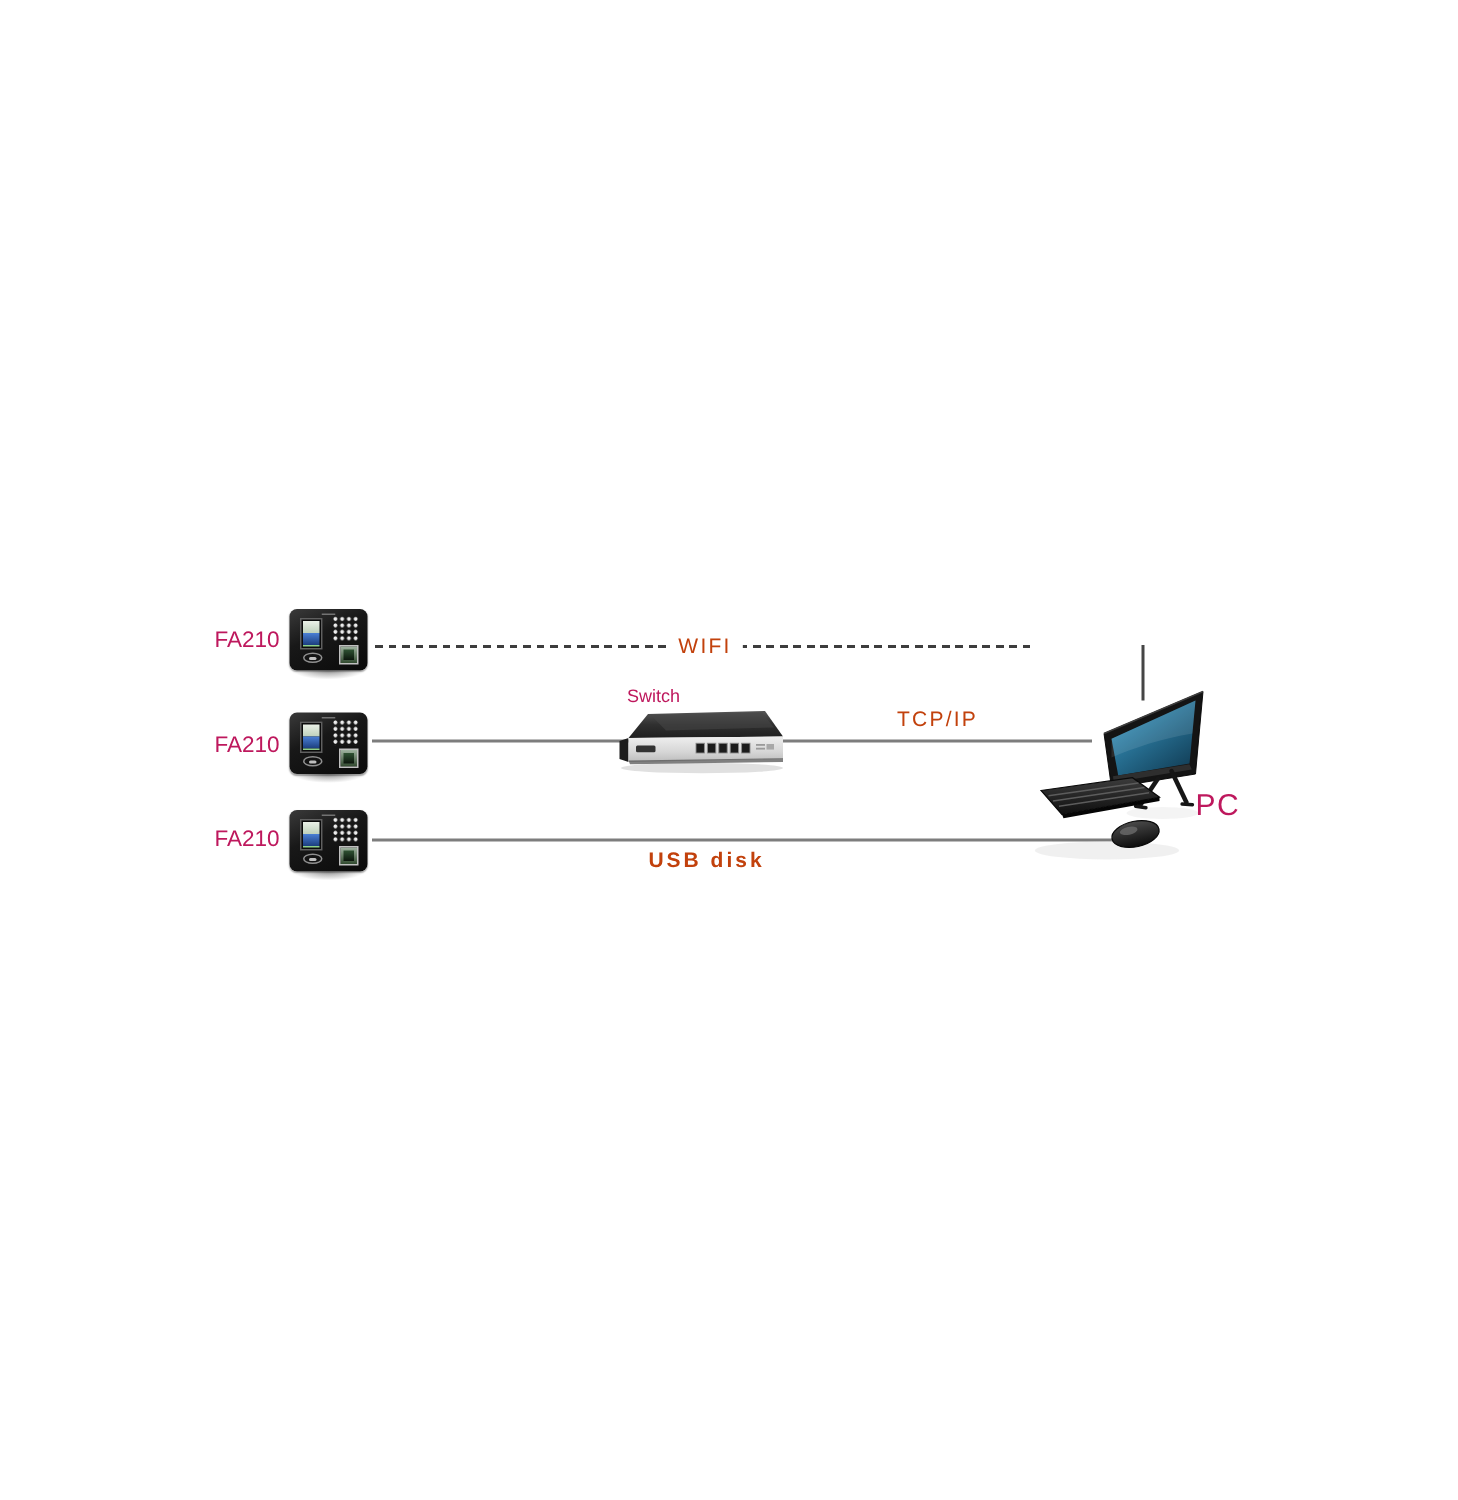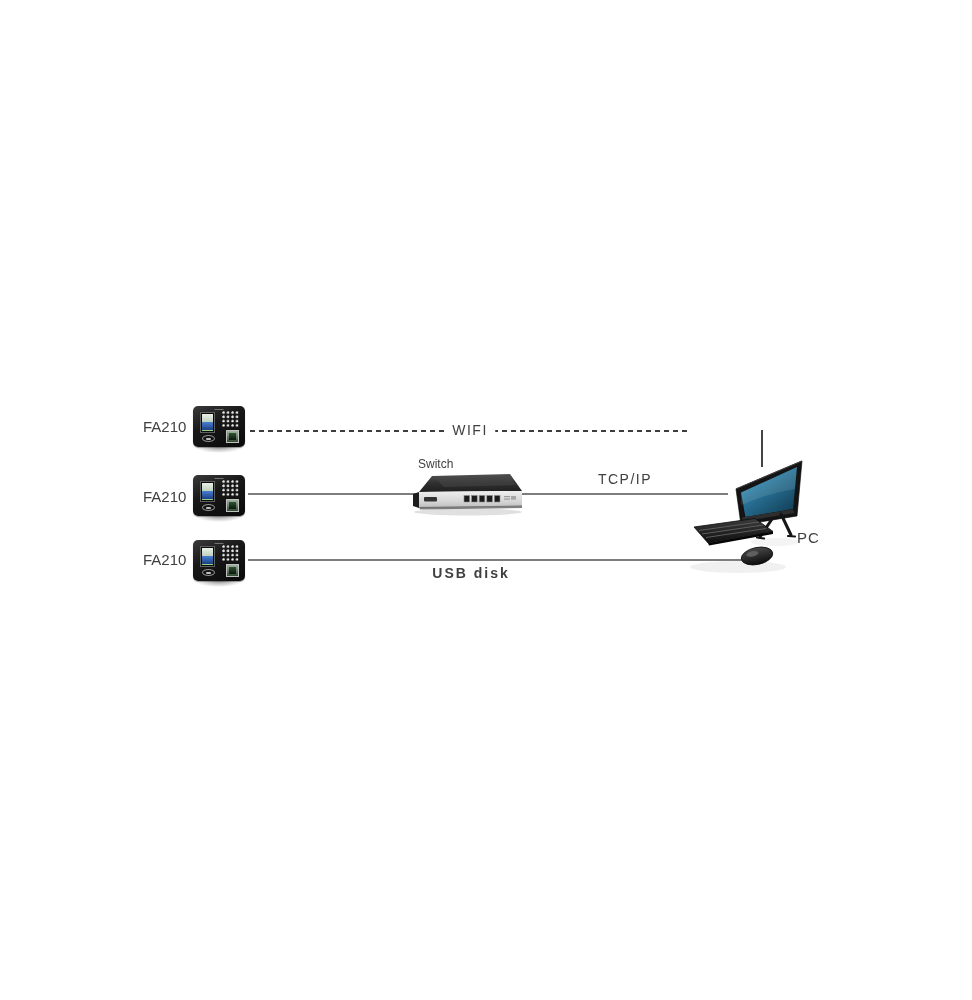--- a/index.html
+++ b/index.html
@@ -1,32 +1,32 @@
 <!DOCTYPE html>
 <html><head>
 <meta charset="utf-8">
 <style>
   html,body{margin:0;padding:0;}
   body{
     width:972px;height:1000px;background:#ffffff;position:relative;overflow:hidden;
     font-family:"Liberation Sans",sans-serif;color:#2f2f2f;
   }
-  .lbl{position:absolute;font-size:15px;line-height:15px;color:#404040;white-space:nowrap;}
+  .lbl{position:absolute;font-size:15px;line-height:15px;color:#be185d;white-space:nowrap;}
 
   
   .dashed-line{
     position:absolute;left:250px;top:430px;width:438px;height:2px;
     background:repeating-linear-gradient(90deg,#3d3d3d 0 5px,rgba(0,0,0,0) 5px 9px);
   }
   .solid-line{position:absolute;height:2px;background:#7d7d7d;}
   .vline{position:absolute;width:2px;background:#454545;}
 
   .line-label{
     position:absolute;background:#ffffff;padding:0 7px;font-size:14px;line-height:16px;
-    transform:translateX(-50%);color:#404040;
+    transform:translateX(-50%);color:#c2410c;
   }
 
   
   .device{position:absolute;width:52px;height:41px;}
   .dev-body{
     position:absolute;inset:0;border-radius:5px;
     background:linear-gradient(155deg,#3a3a3a 0%,#181818 40%,#0a0a0a 100%);
     box-shadow:0 1px 1px rgba(0,0,0,.35);
   }
   .dev-mark{position:absolute;top:2.5px;left:50%;transform:translateX(-50%);
@@ -197,13 +197,13 @@
     <path d="M 699,530.5 L 759,522 M 702,534 L 763,525 M 706,537.5 L 766,528.5" stroke="#5c5c5c" stroke-width="1" fill="none"></path>
     <polygon points="708,543 773,531.5 773,534 709,545.5" fill="#050505"></polygon>
   </g>
 
   <g transform="rotate(-12 757 556)">
     <ellipse cx="757" cy="556" rx="16" ry="8.5" fill="url(#ms)" stroke="#080808" stroke-width="0.8"></ellipse>
     <ellipse cx="753" cy="553" rx="6" ry="2.6" fill="#6a6a6a" opacity="0.8"></ellipse>
   </g>
 </svg>
 
-<div class="lbl" style="left:797px;top:530px;font-size:15px;letter-spacing:1px;">PC</div>
+<div class="lbl" style="left:797px;top:530px;font-size:20px;letter-spacing:1px;">PC</div>
 
 </body></html>

